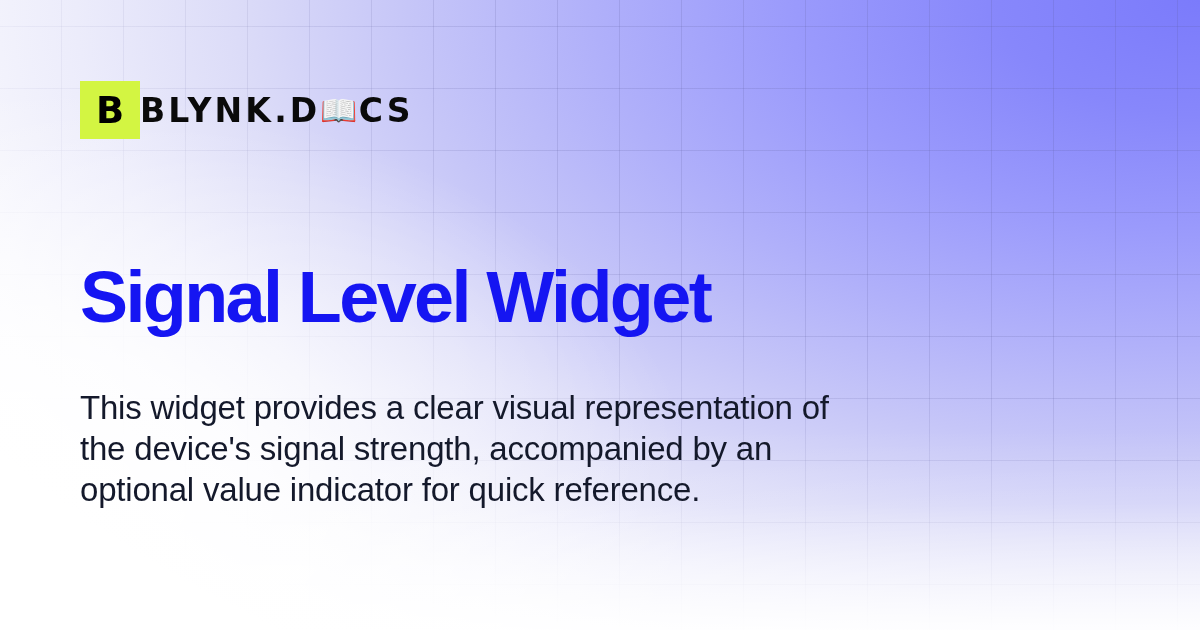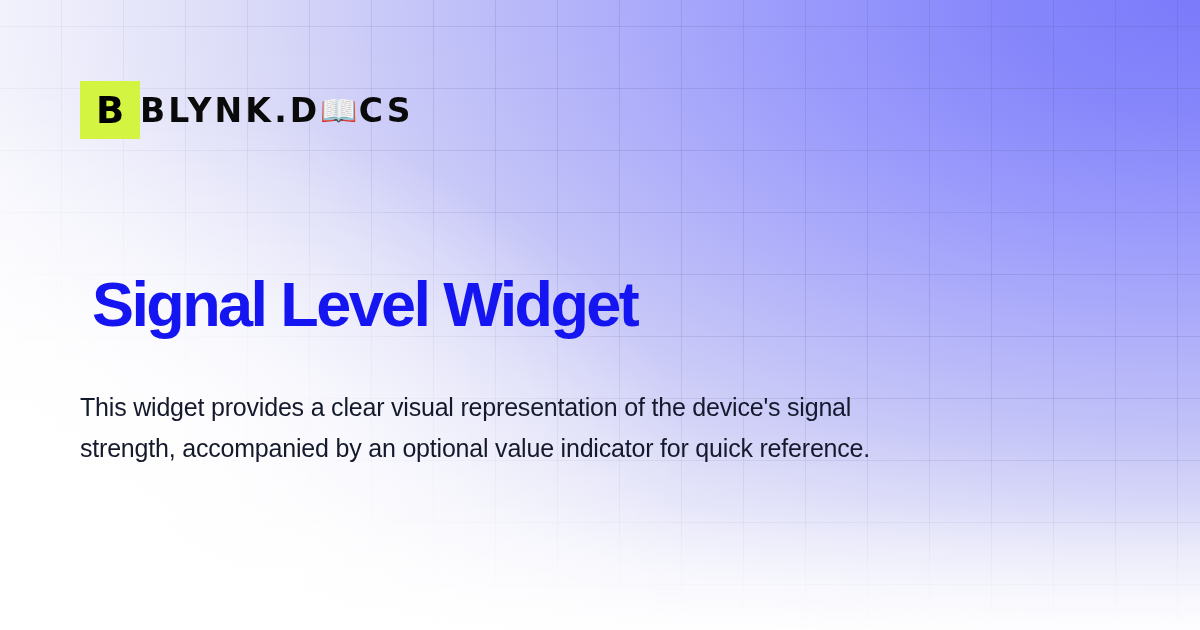--- a/index.html
+++ b/index.html
@@ -128,40 +128,40 @@
     transform: translateY(1px);
     letter-spacing: 0;
     margin: 0 1px 0 0;
   }
 
   
   .headline {
     position: absolute;
     left: 80px;
     top: 261px;
-    margin: 12px;
+    margin: 0;
     font-family: "Liberation Sans", "DejaVu Sans", sans-serif;
     font-weight: 700;
-    font-size: 63px;
+    font-size: 72px;
     line-height: 1.0;
     letter-spacing: -2.6px;
     color: #1515f2;
     white-space: nowrap;
   }
 
   
   .description {
     position: absolute;
     left: 80px;
     top: 387px;
     margin: 0;
     width: 800px;
     font-family: "Liberation Sans", "DejaVu Sans", sans-serif;
     font-weight: 400;
-    font-size: 25px;
+    font-size: 33px;
     line-height: 41px;
     letter-spacing: -0.2px;
     color: #14192b;
   }
 </style>
 </head>
 <body>
 
 <div id="og-card">
 

